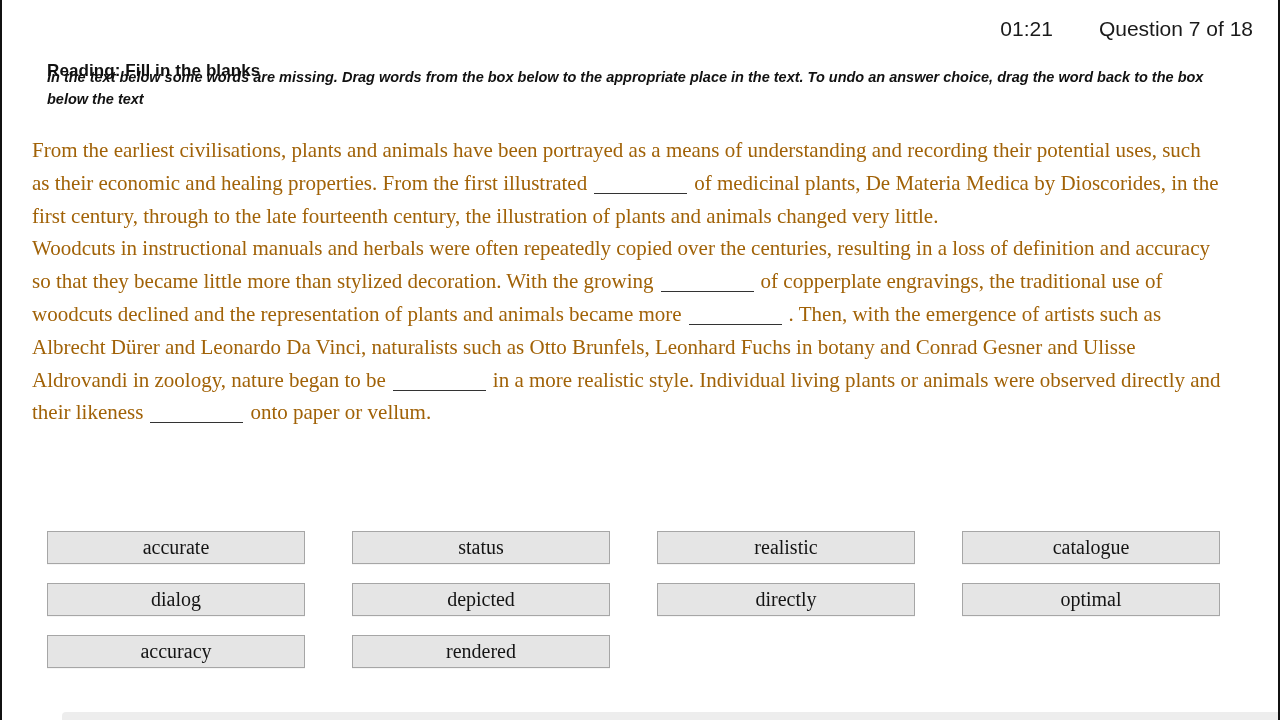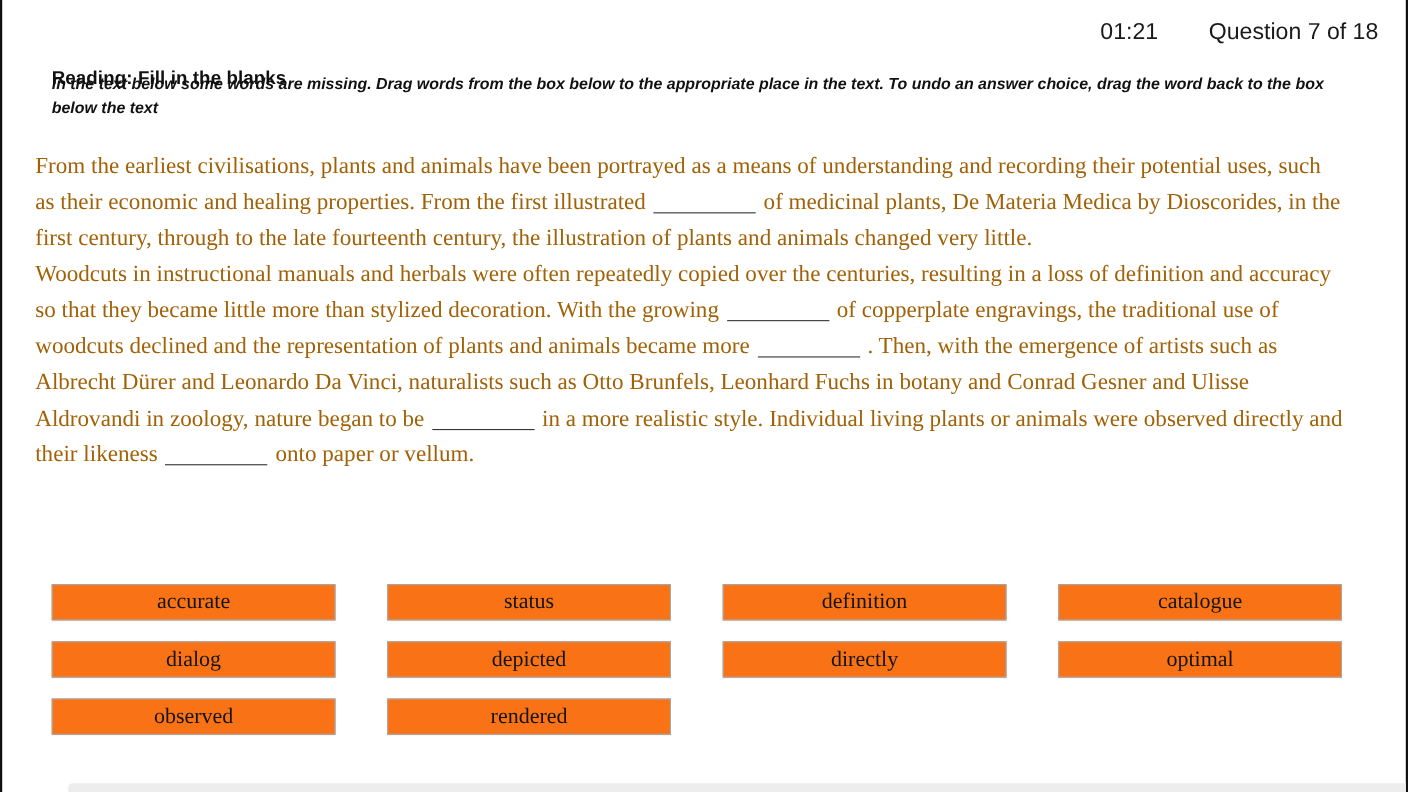--- a/index.html
+++ b/index.html
@@ -91,21 +91,21 @@
     left: 47px;
     top: 531px;
     display: grid;
     grid-template-columns: repeat(4, 258px);
     column-gap: 47px;
     row-gap: 19px;
   }
   .word-box {
     height: 31px;
     border: 1px solid #a6a6a6;
-    background: #f97316;
+    background: #e5e5e5;
     box-sizing: content-box;
     text-align: center;
     line-height: 31px;
     font-family: "Liberation Serif", serif;
     font-size: 20px;
     color: #141414;
     cursor: pointer;
     box-shadow: 0 1px 0 rgba(0,0,0,0.04);
   }
 </style>
@@ -126,21 +126,21 @@
 <div class="instructions">In the text below some words are missing. Drag words from the box below to the appropriate place in the text. To undo an answer choice, drag the word back to the box below the text</div>
 
 <div class="passage">
     <p class="para"><span>From the earliest civilisations, plants and animals have been portrayed as a means of understanding and recording their potential uses, such as their economic and healing properties. From the first illustrated</span><span class="blank"></span><span>of medicinal plants, De Materia Medica by Dioscorides, in the first century, through to the late fourteenth century, the illustration of plants and animals changed very little.</span></p>
     <p class="para"><span>Woodcuts in instructional manuals and herbals were often repeatedly copied over the centuries, resulting in a loss of definition and accuracy so that they became little more than stylized decoration. With the growing</span><span class="blank"></span><span>of copperplate engravings, the traditional use of woodcuts declined and the representation of plants and animals became more</span><span class="blank"></span><span>. Then, with the emergence of artists such as Albrecht Dürer and Leonardo Da Vinci, naturalists such as Otto Brunfels, Leonhard Fuchs in botany and Conrad Gesner and Ulisse Aldrovandi in zoology, nature began to be</span><span class="blank"></span><span>in a more realistic style. Individual living plants or animals were observed directly and their likeness</span><span class="blank"></span><span>onto paper or vellum.</span></p>
   </div>
 
 <div class="word-bank">
     <div class="word-box">accurate</div>
     <div class="word-box">status</div>
-    <div class="word-box">definition</div>
+    <div class="word-box">realistic</div>
     <div class="word-box">catalogue</div>
     <div class="word-box">dialog</div>
     <div class="word-box">depicted</div>
     <div class="word-box">directly</div>
     <div class="word-box">optimal</div>
-    <div class="word-box">observed</div>
+    <div class="word-box">accuracy</div>
     <div class="word-box">rendered</div>
   </div>
 
 </body></html>

